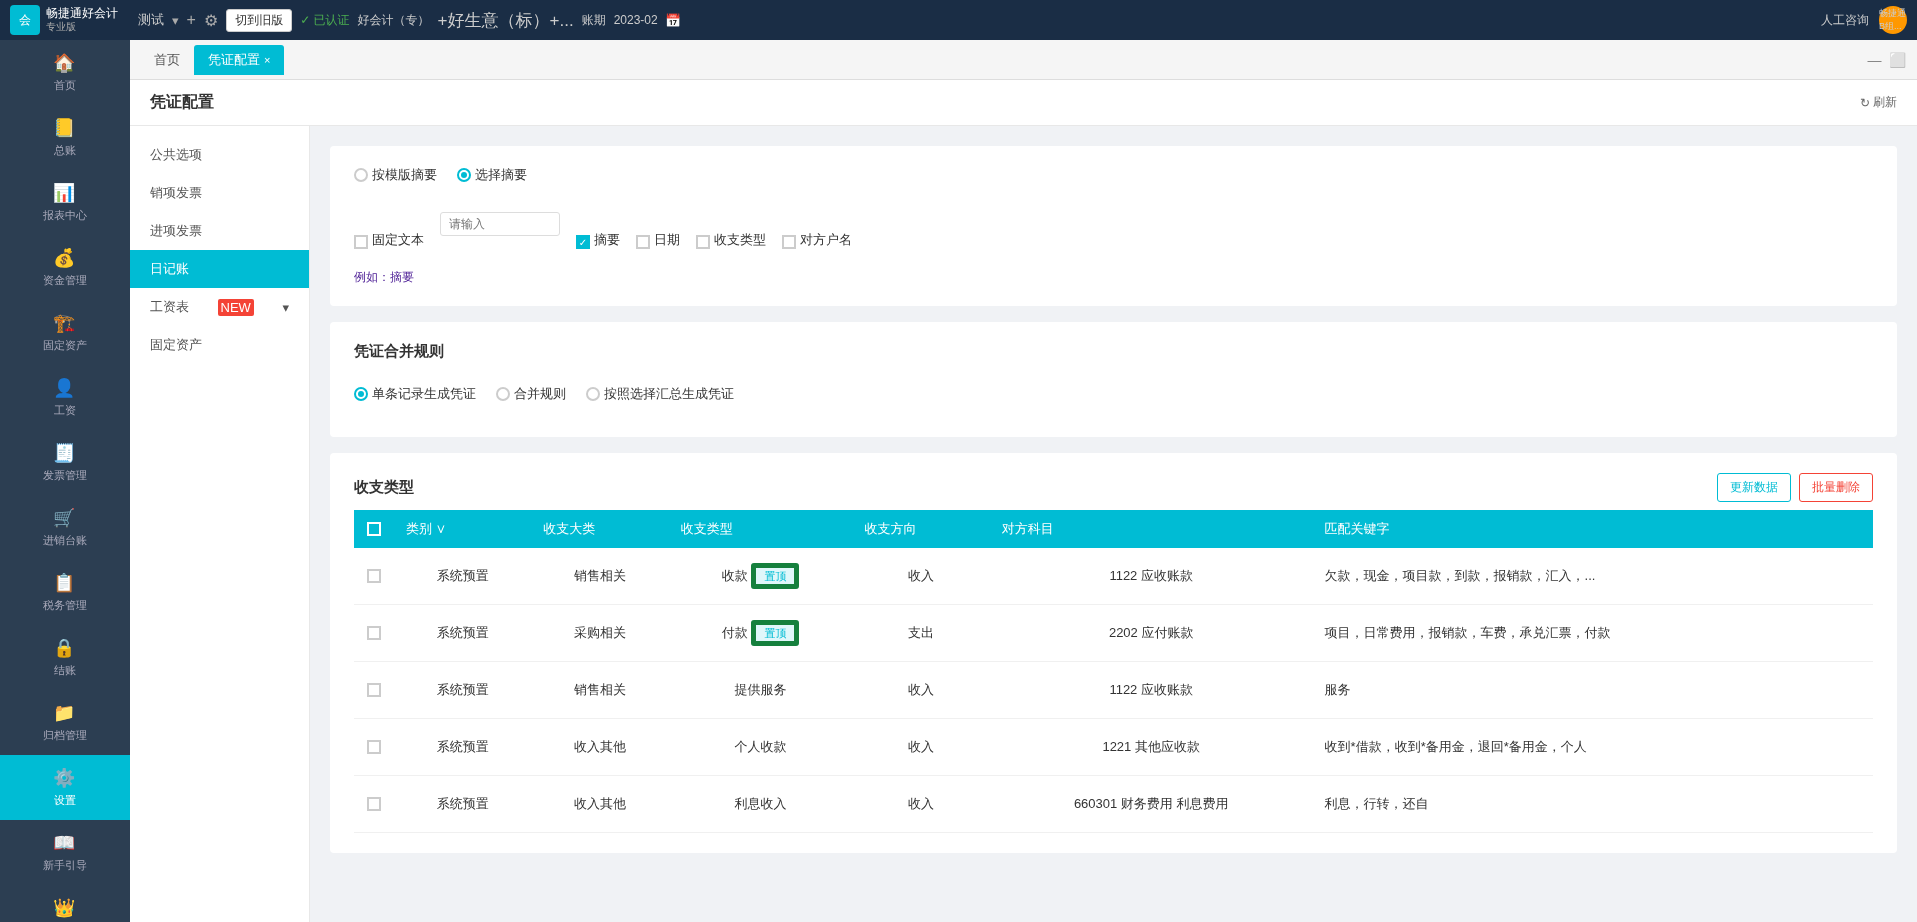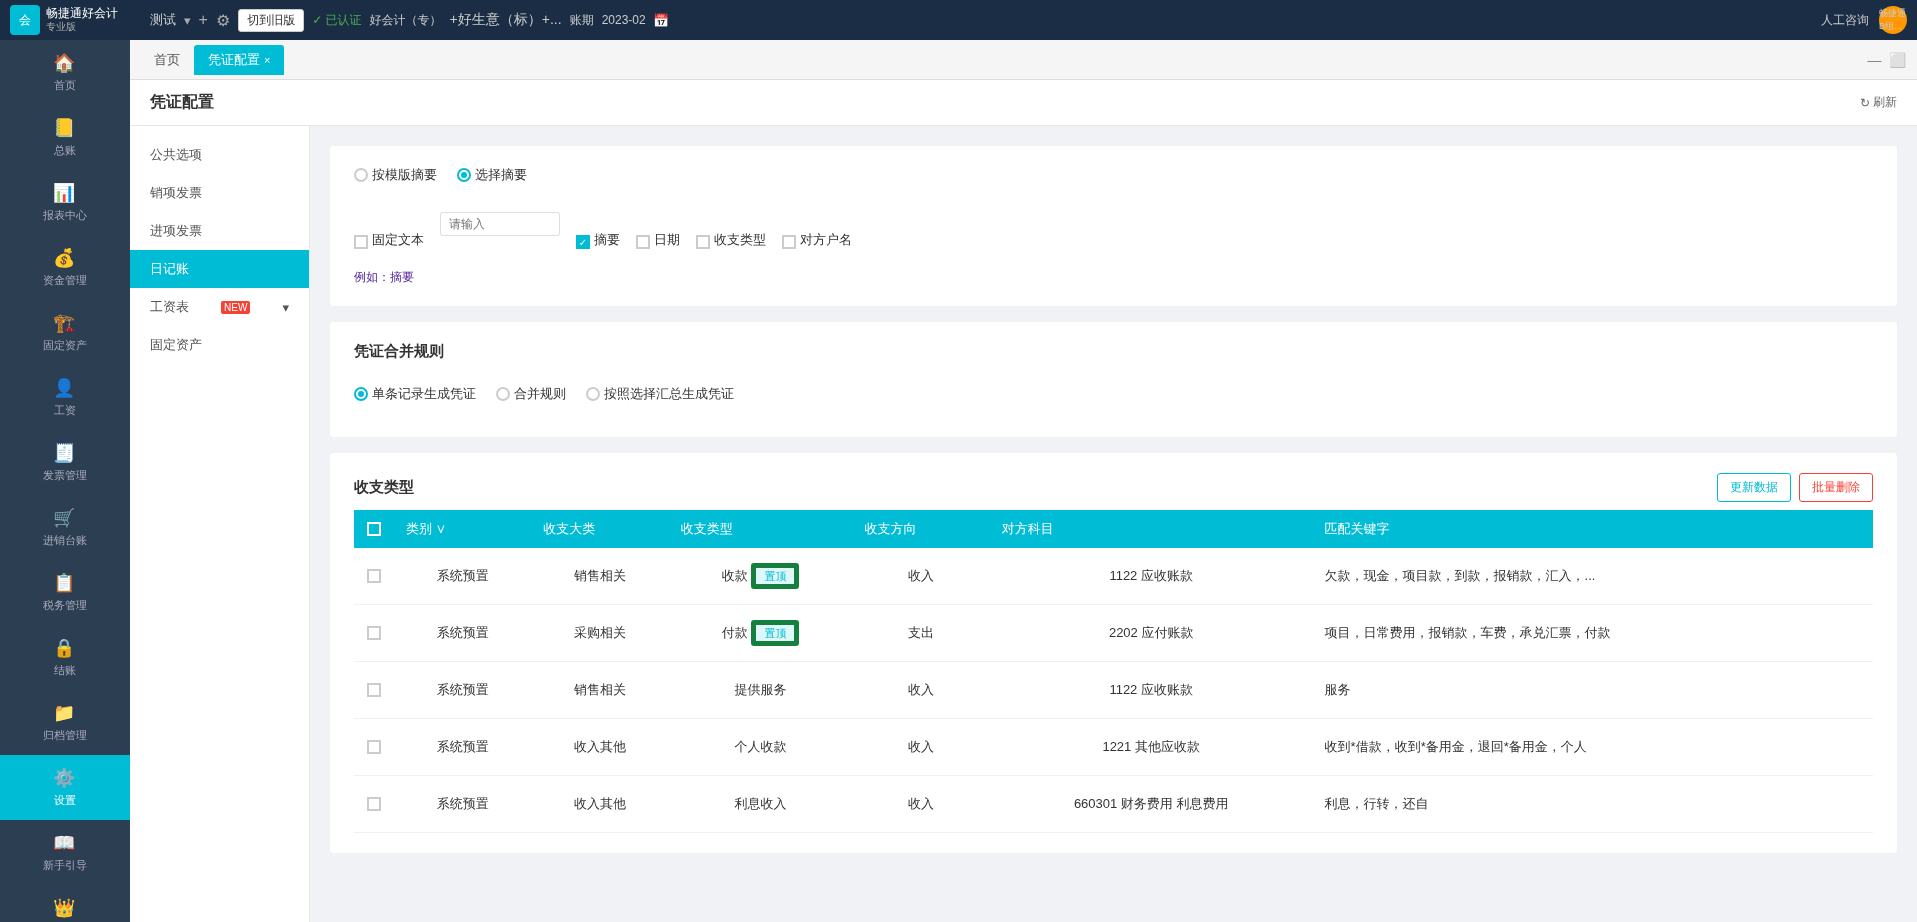--- a/index.html
+++ b/index.html
@@ -11,37 +11,37 @@
     .main-area { display: flex; flex: 1; overflow: hidden; }
     .sidebar { width: 130px; background: #2c3e52; flex-shrink: 0; display: flex; flex-direction: column; }
     .content-area { flex: 1; display: flex; flex-direction: column; overflow: hidden; }
     .tab-bar { height: 40px; background: #f5f5f5; display: flex; align-items: center; padding: 0 10px; border-bottom: 1px solid #ddd; flex-shrink: 0; }
 
     
     .top-bar-logo { display: flex; align-items: center; margin-right: 10px; }
     .logo-icon { width: 30px; height: 30px; background: #00bcd4; border-radius: 4px; display: flex; align-items: center; justify-content: center; color: #fff; font-size: 12px; margin-right: 6px; }
     .logo-text { font-size: 12px; color: #fff; line-height: 1.2; }
     .logo-sub { font-size: 10px; color: #aaa; }
-    .top-bar-mid { display: flex; align-items: center; gap: 8px; margin-left: 22px; flex: 1; }
+    .top-bar-mid { display: flex; align-items: center; gap: 8px; margin-left: 10px; flex: 1; }
     .top-btn { background: transparent; border: 1px solid #555; color: #ccc; padding: 2px 8px; border-radius: 3px; font-size: 12px; cursor: pointer; }
     .top-btn-active { background: #fff; color: #333; border: 1px solid #ccc; }
     .top-bar-right { display: flex; align-items: center; gap: 10px; margin-left: auto; }
     .top-bar-right span { font-size: 12px; color: #ccc; cursor: pointer; }
     .avatar { width: 28px; height: 28px; background: #ff9800; border-radius: 50%; display: flex; align-items: center; justify-content: center; color: #fff; font-size: 11px; }
 
     
     .sidebar-item { display: flex; flex-direction: column; align-items: center; justify-content: center; padding: 12px 5px; cursor: pointer; color: #aab; font-size: 11px; gap: 4px; }
     .sidebar-item.active { background: #00bcd4; color: #fff; }
     .sidebar-icon { font-size: 18px; }
 
     
     .left-nav { width: 180px; background: #fff; flex-shrink: 0; padding: 10px 0; border-right: 1px solid #e8e8e8; }
     .left-nav-item { padding: 10px 20px; cursor: pointer; font-size: 13px; color: #555; display: flex; align-items: center; justify-content: space-between; }
     .left-nav-item.active { background: #00bcd4; color: #fff; }
-    .new-badge { background: #f44336; color: #fff; font-size: 10px; padding: 1px 3px; border-radius: 2px; margin-left: 0; }
+    .new-badge { background: #f44336; color: #fff; font-size: 13px; padding: 1px 3px; border-radius: 2px; margin-left: 0; }
 
     
     .tab { padding: 6px 14px; cursor: pointer; font-size: 13px; color: #555; border-radius: 3px 3px 0 0; display: flex; align-items: center; gap: 4px; }
     .tab.active { background: #00bcd4; color: #fff; }
     .tab-close { font-size: 11px; cursor: pointer; }
     .tab-plain { padding: 6px 14px; cursor: pointer; font-size: 13px; color: #555; }
 
     
     .page-header { background: #fff; padding: 12px 20px; display: flex; align-items: center; justify-content: space-between; border-bottom: 1px solid #e8e8e8; }
     .page-title { font-size: 16px; font-weight: 600; color: #333; }
@@ -100,21 +100,21 @@
       </div>
     </div>
     <div class="top-bar-mid">
       <span style="color:#ccc;font-size:13px;">测试</span>
       <span style="color:#aaa;cursor:pointer;">▾</span>
       <span style="color:#aaa;font-size:16px;cursor:pointer;">+</span>
       <span style="color:#aaa;font-size:16px;cursor:pointer;">⚙</span>
       <button class="top-btn top-btn-active">切到旧版</button>
       <span style="color:#4caf50;font-size:12px;">✓ 已认证</span>
       <span style="color:#ccc;font-size:12px;">好会计（专）</span>
-      <span style="color:#ccc;font-size:14px;">+好生意（标）+...</span>
+      <span style="color:#ccc;font-size:17px;">+好生意（标）+...</span>
       <span style="color:#ccc;font-size:12px;">账期</span>
       <span style="color:#ccc;font-size:12px;">2023-02</span>
       <span style="color:#aaa;cursor:pointer;">📅</span>
     </div>
     <div class="top-bar-right">
       <span style="color:#ccc;font-size:12px;cursor:pointer;">人工咨询</span>
       <div class="avatar">
         <span style="font-size:9px;">畅捷通B组...</span>
       </div>
     </div>

